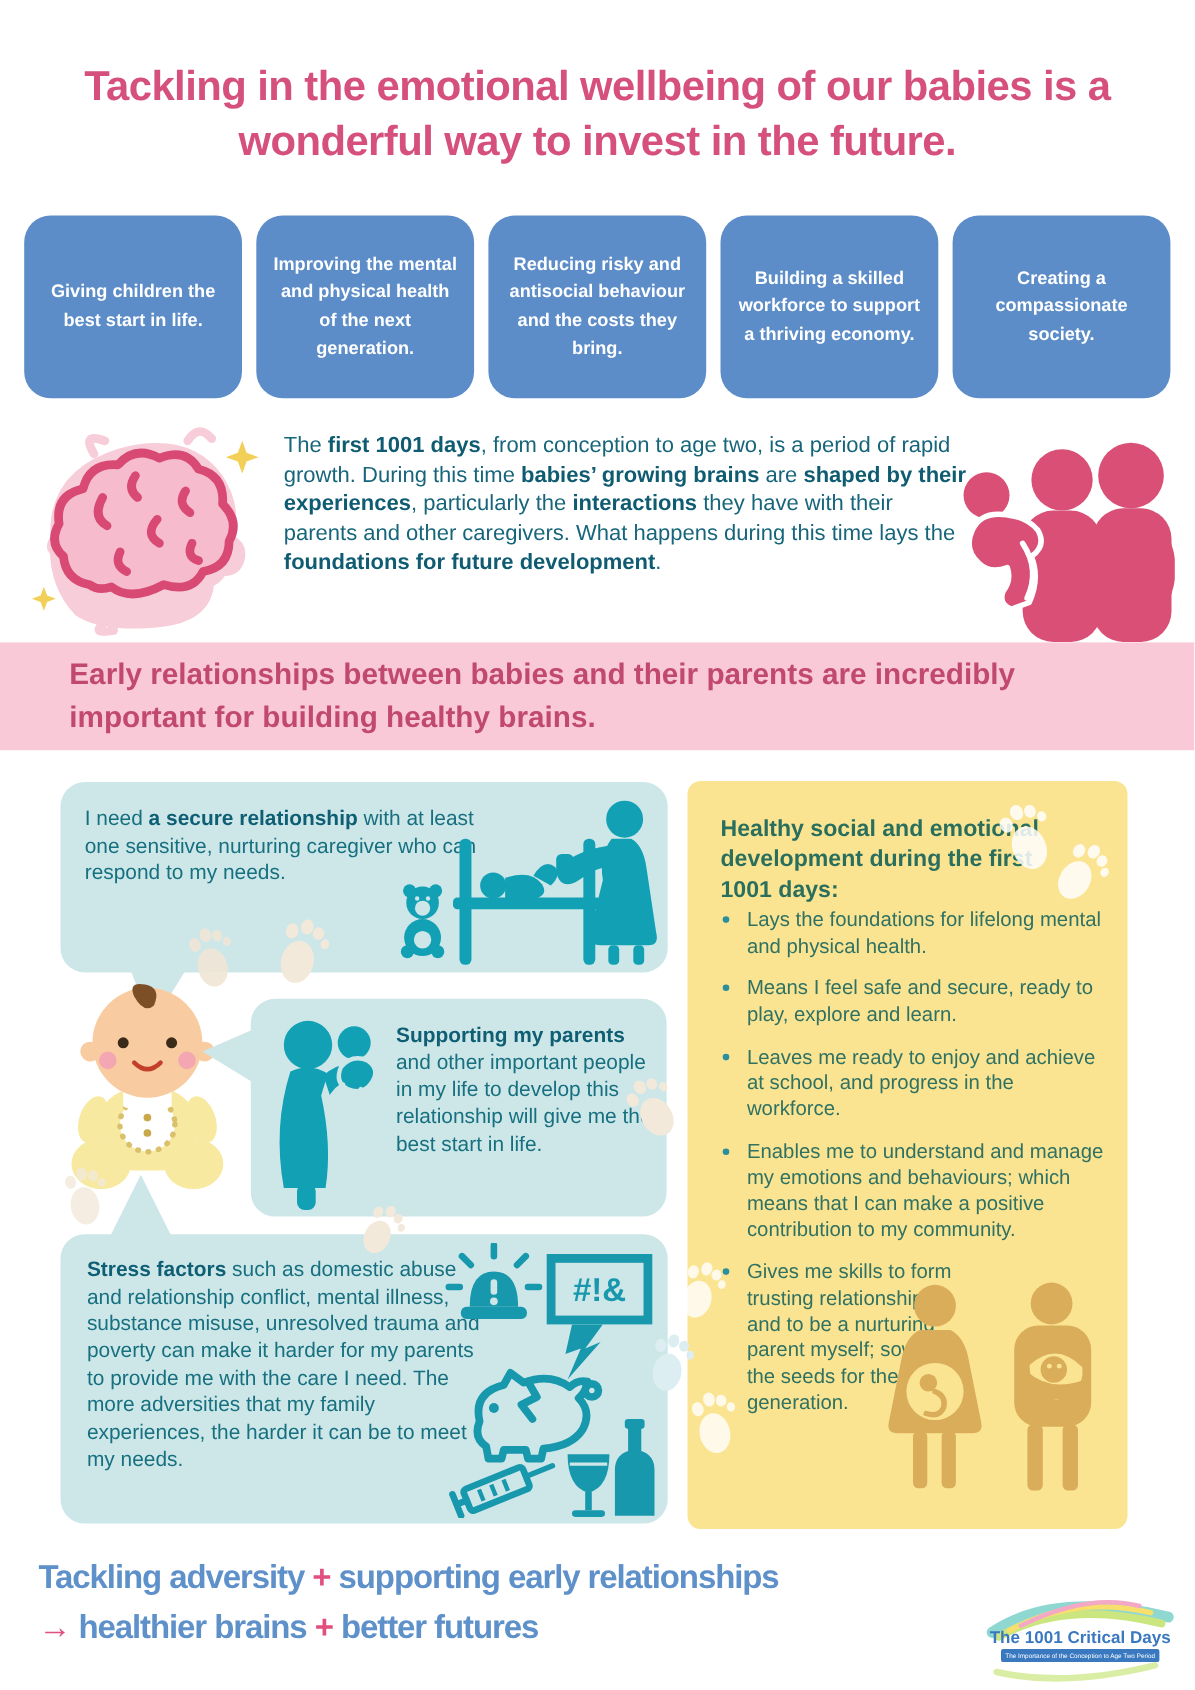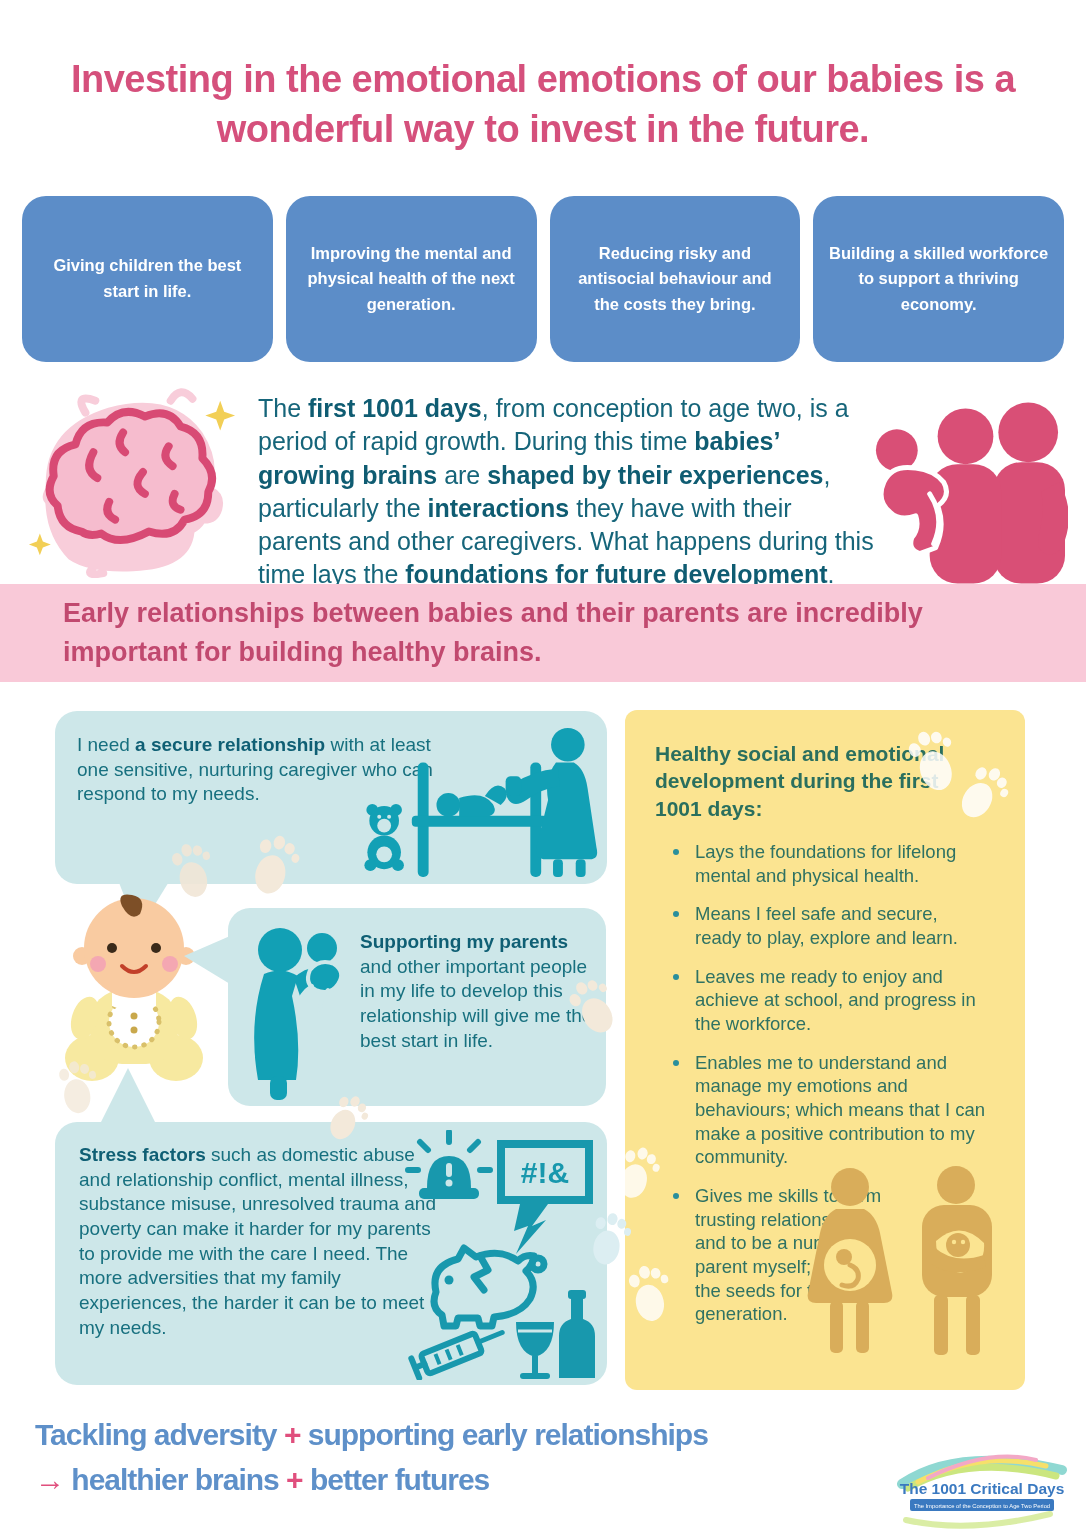--- a/index.html
+++ b/index.html
@@ -9,21 +9,21 @@
   .title{position:absolute;top:54px;left:28px;right:28px;text-align:center;
          color:#d5507c;font-size:38px;font-weight:bold;line-height:1.32;letter-spacing:-0.5px;}
   
   .boxes{position:absolute;top:196px;left:22px;right:22px;display:flex;gap:13px;}
   .bbox{flex:1;height:166px;background:#5c8dc8;border-radius:24px;color:#fff;
         font-weight:bold;font-size:16.5px;line-height:1.55;display:flex;align-items:center;
         justify-content:center;text-align:center;padding:10px 14px;box-sizing:border-box;}
   
   .brain-ill{position:absolute;left:24px;top:382px;width:218px;height:196px;}
   .intro-text{position:absolute;left:258px;top:392px;width:622px;color:#16657a;
-              font-size:25px;line-height:1.33;}
+              font-size:20px;line-height:1.33;}
   .intro-text b{color:#0f5c72;}
   .parents-ill{position:absolute;left:864px;top:398px;width:204px;height:186px;}
   
   .banner{position:absolute;top:584px;left:0;right:0;height:98px;background:#f9c9d8;
           display:flex;align-items:center;justify-content:center;}
   .banner-text{color:#c1496f;font-size:27px;font-weight:bold;line-height:1.45;max-width:960px;}
   
   .bubble{position:absolute;background:#cde7e9;border-radius:22px;}
   .bubble1{left:55px;top:711px;width:552px;height:173px;}
   .bubble1 .btext{position:absolute;left:22px;top:22px;width:378px;}
@@ -42,55 +42,58 @@
          border-bottom:56px solid #cde7e9;}
   .caregiver-ill{position:absolute;right:6px;top:10px;width:250px;height:158px;}
   .parentlift-ill{position:absolute;left:12px;top:16px;width:116px;height:176px;}
   .stressicons{position:absolute;right:8px;top:8px;width:195px;height:250px;}
   .baby-ill{position:absolute;left:52px;top:886px;width:165px;height:206px;}
   
   .yellow{position:absolute;left:625px;top:710px;width:400px;height:680px;background:#fbe491;
           border-radius:12px;}
   .yhead{position:absolute;left:30px;top:30px;width:300px;color:#2a6f5e;font-weight:bold;
          font-size:21px;line-height:1.3;}
-  .bullets{position:absolute;left:30px;top:114px;right:20px;margin:16px;padding:0;list-style:none;}
+  .bullets{position:absolute;left:30px;top:114px;right:20px;margin:0;padding:0;list-style:none;}
   .bullets li{display:flex;margin-bottom:15px;}
   .bullets .dot{flex:0 0 auto;width:6px;height:6px;border-radius:50%;background:#2a8f9c;
                 margin:9px 16px 0 2px;}
   .bullets .btxt{color:#2f7263;font-size:18.5px;line-height:1.28;}
   .bullets li:nth-child(5) .btxt{max-width:200px;}
   .goldfam-ill{position:absolute;right:12px;bottom:22px;width:225px;height:205px;}
   
   .footer{position:absolute;left:35px;top:1412px;color:#5e90c9;font-size:30px;font-weight:bold;
           line-height:1.5;letter-spacing:-1px;}
   .footer .accent{color:#e04f7d;}
   .logo{position:absolute;right:18px;top:1440px;width:172px;height:90px;}
   
   .fp{position:absolute;}
   .fp svg{display:block;width:100%;height:100%;}
 </style>
 </head>
 <body>
 
 <div class="poster">
 
-  <div class="title">Investing in the emotional emotions of our babies is a wonderful way to invest in the future.</div>
+  <div class="title">Tackling in the emotional wellbeing of our babies is a wonderful way to invest in the future.</div>
 
   <div class="boxes">
     <div class="bbox">
         <span>Giving children the best start in life.</span>
       </div>
     <div class="bbox">
         <span>Improving the mental and physical health of the next generation.</span>
       </div>
     <div class="bbox">
         <span>Reducing risky and antisocial behaviour and the costs they bring.</span>
       </div>
     <div class="bbox">
         <span>Building a skilled workforce to support a thriving economy.</span>
+      </div>
+    <div class="bbox">
+        <span>Creating a compassionate society.</span>
       </div>
   </div>
 
   <svg class="brain-ill" viewBox="0 0 220 196">
     <path d="M62,30 Q50,10 72,18 M148,18 Q158,2 170,16 M34,122 Q16,120 27,106 M70,186 Q60,196 80,192" stroke="#f8cdda" stroke-width="8" fill="none" stroke-linecap="round"></path>
     <path d="M45,178 Q18,150 22,105 Q20,45 85,25 Q150,8 180,50 Q198,78 190,105 Q204,112 200,128 Q196,142 182,142 Q178,148 172,151 Q168,188 110,190 Q65,192 45,178 Z" fill="#f8cdda"></path>
     <path d="M58,150 Q36,146 34,124 Q20,112 30,94 Q26,68 52,62 Q58,38 84,40 Q100,22 122,34 Q146,24 158,44 Q182,50 180,76 Q196,92 186,110 Q186,134 162,138 Q152,158 126,150 Q96,166 78,152 Q66,156 58,150 Z" fill="#f6bcce" stroke="#d84a74" stroke-width="8" stroke-linejoin="round"></path>
     <g fill="none" stroke="#d84a74" stroke-width="8" stroke-linecap="round">
       <path d="M70,70 Q60,88 74,96"></path>
       <path d="M100,50 Q92,62 102,70"></path>

